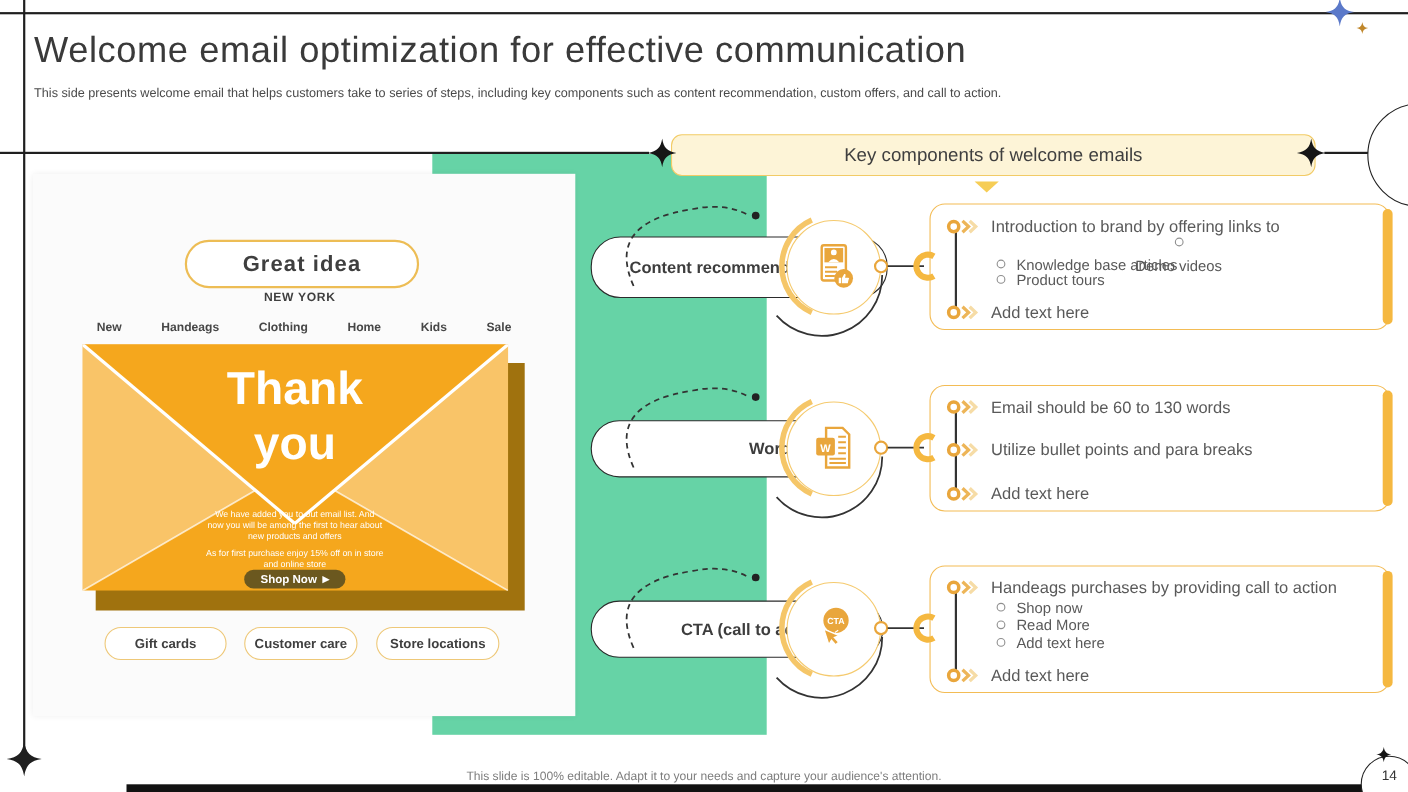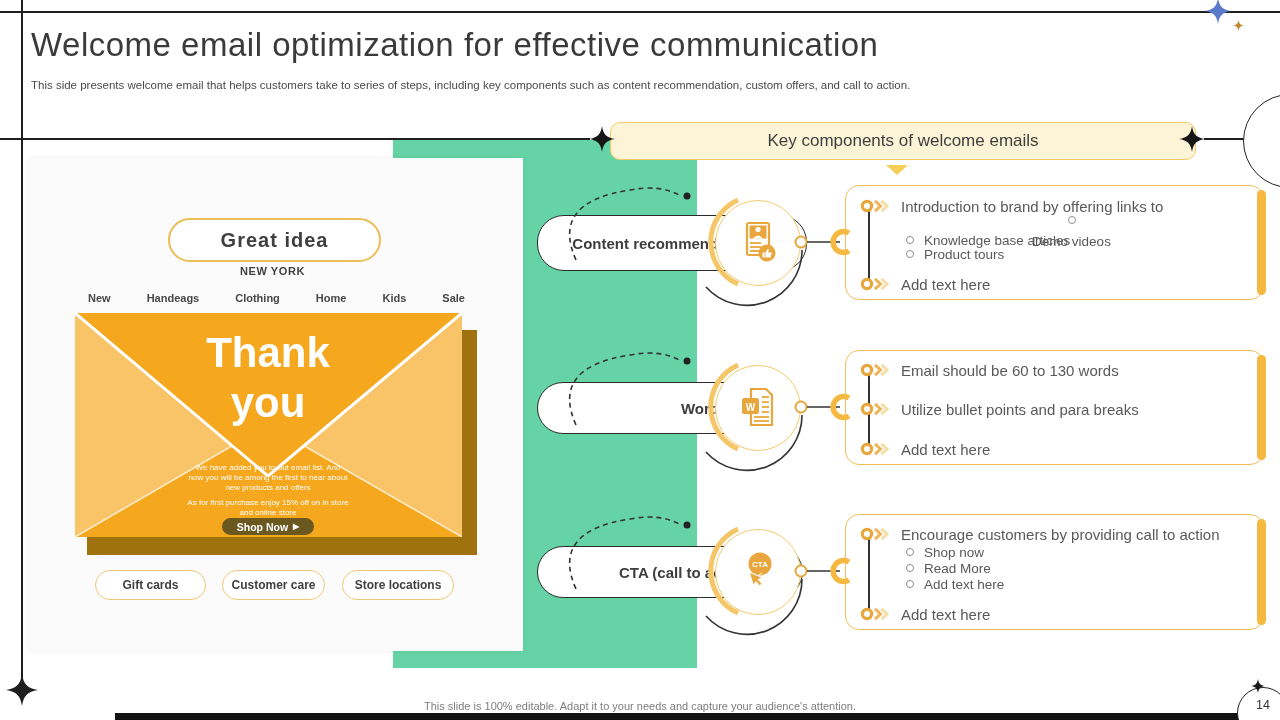--- a/index.html
+++ b/index.html
@@ -287,21 +287,21 @@
   </svg>
   <div class="cbox" style="top:514px;height:114px;">
     <div class="goldbar"></div>
     <div class="vl" style="top:19px;height:80px;"></div>
     <div class="bitem" style="top:9px;">
       <svg class="bul" width="32" height="16" viewBox="0 0 32 16">
           <circle cx="7" cy="8" r="4.6" fill="#fff" stroke="#E9A63C" stroke-width="3.2"></circle>
           <path d="M15 2.8 L20.5 8 L15 13.2" stroke="#EDB558" stroke-width="3" fill="none"></path>
           <path d="M21.5 2.8 L27 8 L21.5 13.2" stroke="#F6DCA6" stroke-width="3" fill="none"></path>
         </svg>
-      <span>Encourage customers by providing call to action</span>
+      <span>Handeags purchases by providing call to action</span>
     </div>
     <div class="sub" style="top:29px;">
         <span class="o"></span>
         <span>Shop now</span>
       </div>
     <div class="sub" style="top:45px;">
         <span class="o"></span>
         <span>Read More</span>
       </div>
     <div class="sub" style="top:61px;">

